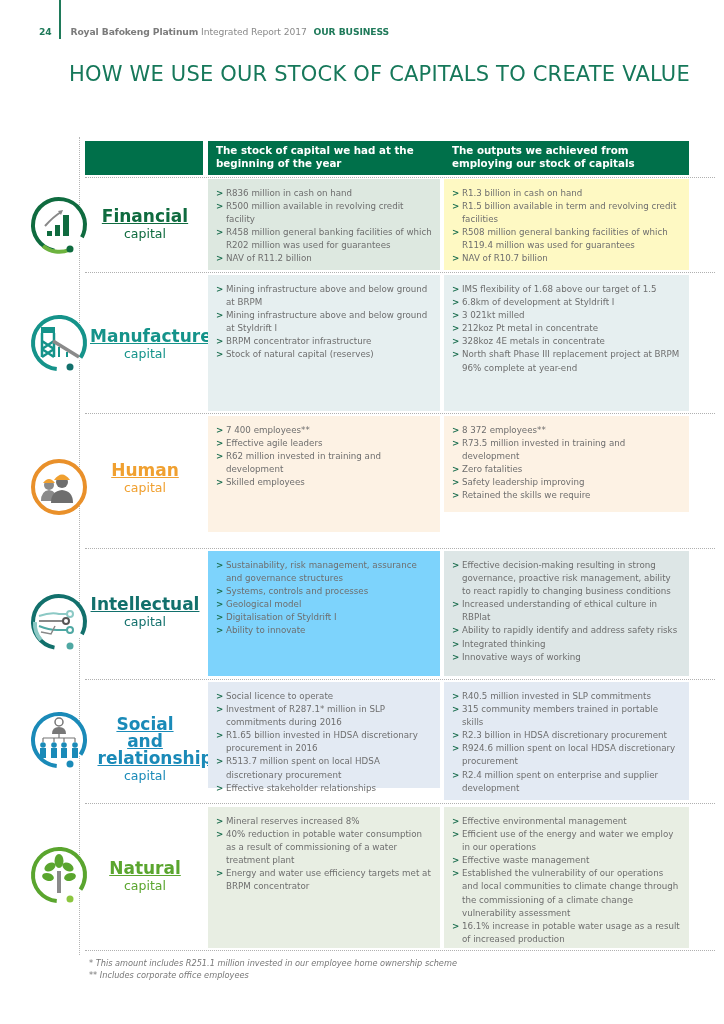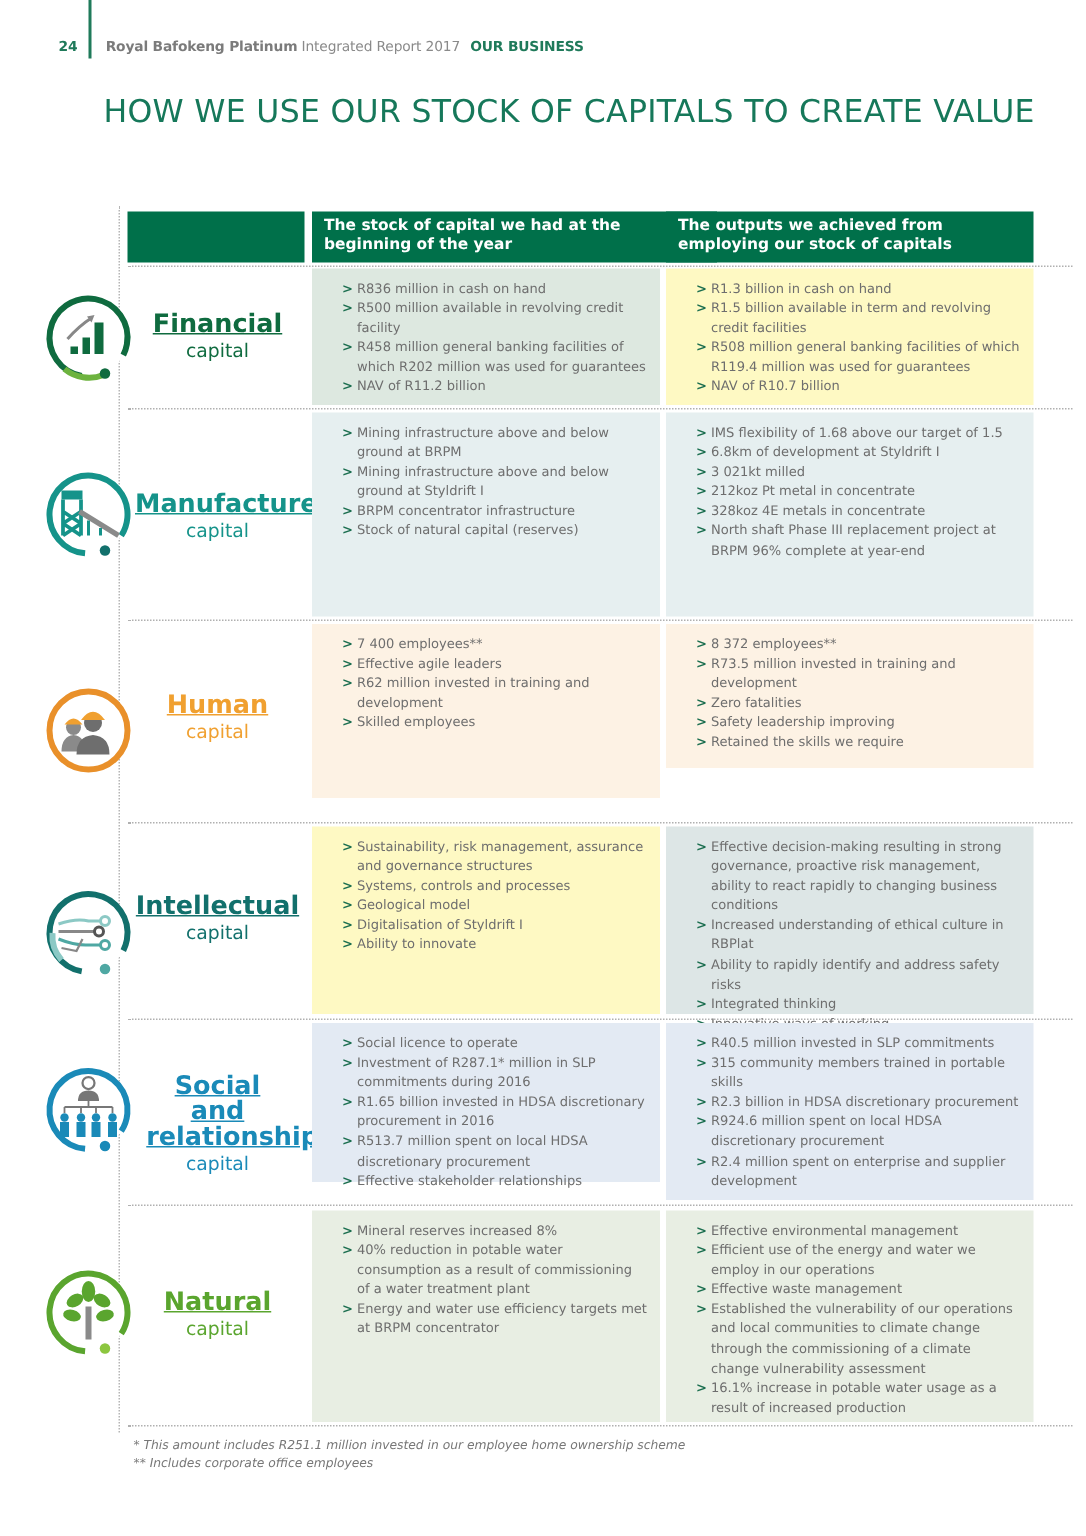--- a/index.html
+++ b/index.html
@@ -10,21 +10,21 @@
   .header .pg { color: #1f7a5a; font-weight: bold; margin-right: 16px; }
   .header .brand { color: #7b7b7b; font-weight: bold; }
   .header .rep { color: #8a8a8a; }
   .header .sec { color: #1f7a5a; font-weight: bold; margin-left: 4px; }
   .title { position: absolute; left: 69px; top: 62px; font-size: 21px; color: #16785a;
            letter-spacing: 0.2px; white-space: nowrap; font-family: "DejaVu Sans", sans-serif; }
   .hdr-cell { position: absolute; top: 141px; height: 34px; background: #00704a; color: #fff;
               font-size: 10.3px; font-weight: bold; line-height: 13px; padding: 3px 8px; box-sizing: border-box; }
   .dotline { position: absolute; height: 0; border-top: 1px dotted #b0b0b0; }
   .vline { position: absolute; left: 79px; width: 0; border-left: 1px dotted #b5b5b5; }
-  .cell { position: absolute; box-sizing: border-box; padding: 8px 8px 0 20px; font-size: 8.7px; line-height: 13.1px; color: #6e6e6e; }
+  .cell { position: absolute; box-sizing: border-box; padding: 8px 8px 0 8px; font-size: 8.7px; line-height: 13.1px; color: #6e6e6e; }
   .cell ul { list-style: none; margin: 0; padding: 0; }
   .cell li { position: relative; padding-left: 10px; }
   .cell li::before { content: ">"; position: absolute; left: 0; top: 0; color: #1b6e4f; font-weight: bold; }
   .label { position: absolute; text-align: center; width: 110px; }
   .label .l1 { font-weight: bold; font-size: 17px; line-height: 17px; display: block; text-decoration: underline; }
   .label .l2 { font-size: 12.5px; line-height: 17px; display: block; }
   .icon { position: absolute; width: 64px; height: 64px; }
   .footnote { position: absolute; left: 89px; font-size: 8.2px; font-style: italic; color: #777; white-space: nowrap; }
 </style>
 </head>
@@ -163,21 +163,21 @@
     <path d="M12 31 L36 31" stroke="#888" stroke-width="2" fill="none"></path>
     <circle cx="39" cy="31" r="3" fill="none" stroke="#555" stroke-width="2"></circle>
     <path d="M12 36 Q22 40 30 40 L40 40" stroke="#4fa8a3" stroke-width="2" fill="none"></path>
     <circle cx="43" cy="40" r="3" fill="none" stroke="#4fa8a3" stroke-width="2"></circle>
     <path d="M14 42 L24 44 L28 36" stroke="#888" stroke-width="1.5" fill="none"></path>
   </svg>
   <div class="label" style="left:90px;top:596px;color:#12706c;">
     <span class="l1">Intellectual</span>
     <span class="l2">capital</span>
   </div>
-  <div class="cell" style="left:208px;top:551px;width:232px;height:125px;background:#fef9c3;">
+  <div class="cell" style="left:208px;top:551px;width:232px;height:125px;background:#7dd3fc;">
     <ul>
       <li>Sustainability, risk management, assurance and governance structures</li>
       <li>Systems, controls and processes</li>
       <li>Geological model</li>
       <li>Digitalisation of Styldrift I</li>
       <li>Ability to innovate</li>
     </ul>
   </div>
   <div class="cell" style="left:444px;top:551px;width:245px;height:125px;background:#dde6e6;">
     <ul>

